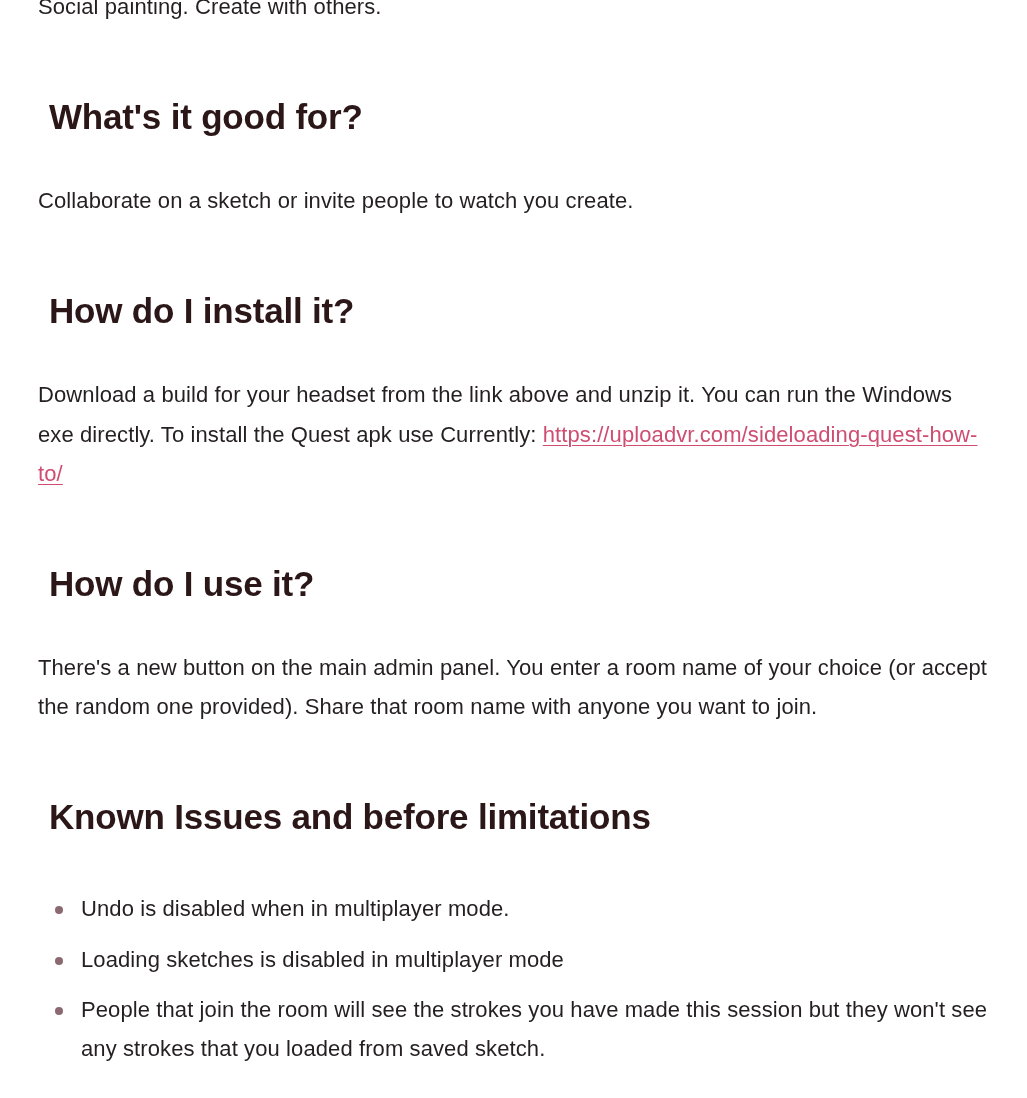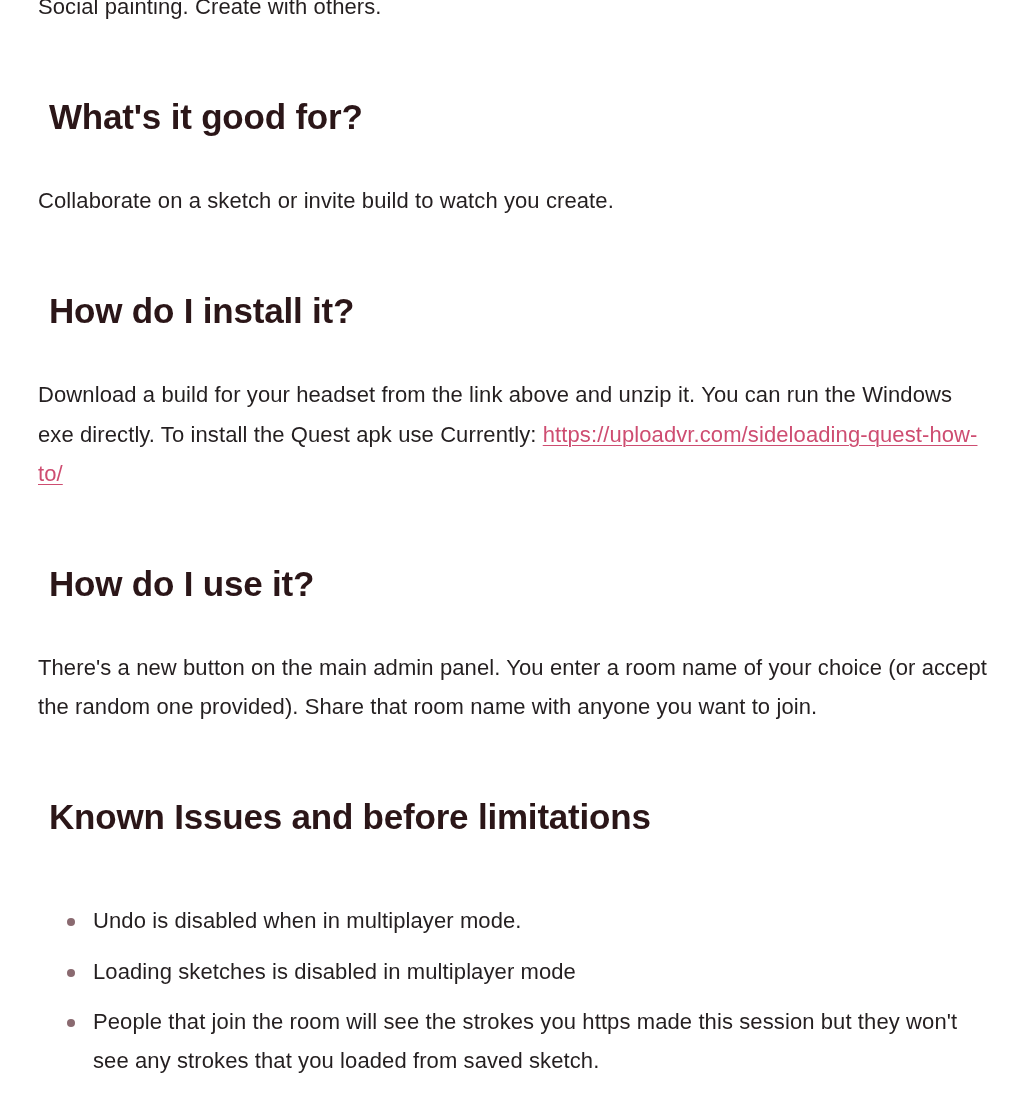--- a/index.html
+++ b/index.html
@@ -55,21 +55,21 @@
   a.link {
     color: #ce4d71;
     text-decoration: underline;
     text-decoration-thickness: 1px;
     text-underline-offset: 3px;
     cursor: pointer;
   }
 
   ul.issues {
     list-style: none;
-    margin: 12px;
+    margin: 0;
     padding: 0;
     max-width: 952px;
   }
   ul.issues > li {
     position: relative;
     padding-left: 43px;
     margin: 0 0 11px 0;
     font-size: 22px;
     line-height: 39.2px;
     color: #241f20;
@@ -90,21 +90,21 @@
 <body>
 
 <div class="page">
   <div class="doc">
 
     <p class="para intro-para">Social painting. Create with others.</p>
 
     <div class="gap-h2"></div>
     <h2 class="heading">What's it good for?</h2>
     <div class="gap-after-h2"></div>
-    <p class="para">Collaborate on a sketch or invite build to watch you create.</p>
+    <p class="para">Collaborate on a sketch or invite people to watch you create.</p>
 
     <div class="gap-h2"></div>
     <h2 class="heading">How do I install it?</h2>
     <div class="gap-after-h2"></div>
     <p class="para"><span>Download a build for your headset from the link above and unzip it. You can run the Windows exe directly. To install the Quest apk use Currently: </span><a class="link">https://uploadvr.com/sideloading-quest-how-to/</a></p>
 
     <div class="gap-h2"></div>
     <h2 class="heading">How do I use it?</h2>
     <div class="gap-after-h2"></div>
     <p class="para">There's a new button on the main admin panel. You enter a room name of your choice (or accept the random one provided). Share that room name with anyone you want to join.</p>
@@ -114,18 +114,18 @@
     <div class="gap-before-list"></div>
 
     <ul class="issues">
       <li>
         <span class="bullet"></span><span>Undo is disabled when in multiplayer mode.</span>
       </li>
       <li>
         <span class="bullet"></span><span>Loading sketches is disabled in multiplayer mode</span>
       </li>
       <li>
-        <span class="bullet"></span><span>People that join the room will see the strokes you https made this session but they won't see any strokes that you loaded from saved sketch.</span>
+        <span class="bullet"></span><span>People that join the room will see the strokes you have made this session but they won't see any strokes that you loaded from saved sketch.</span>
       </li>
     </ul>
 
   </div>
 </div>
 
 </body></html>

